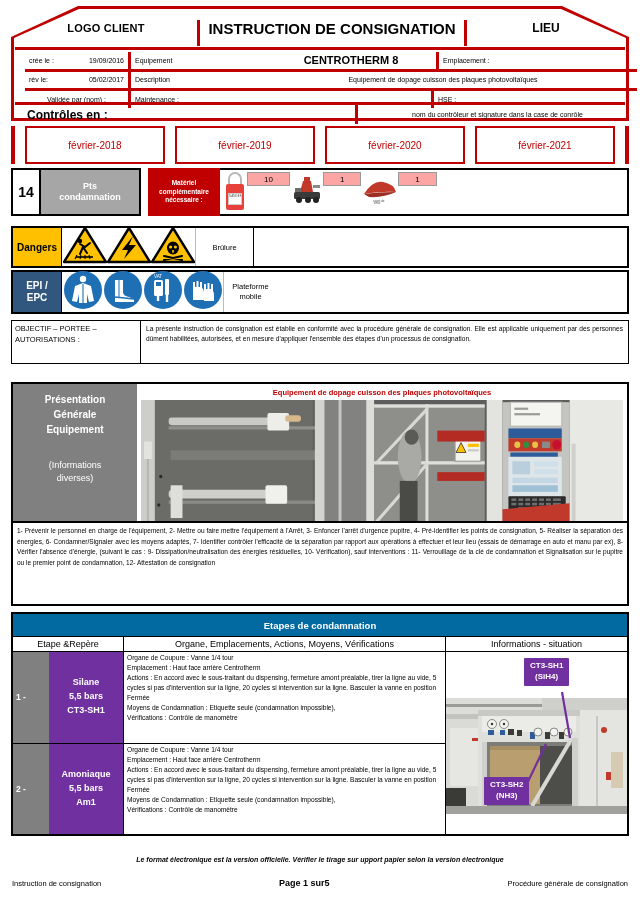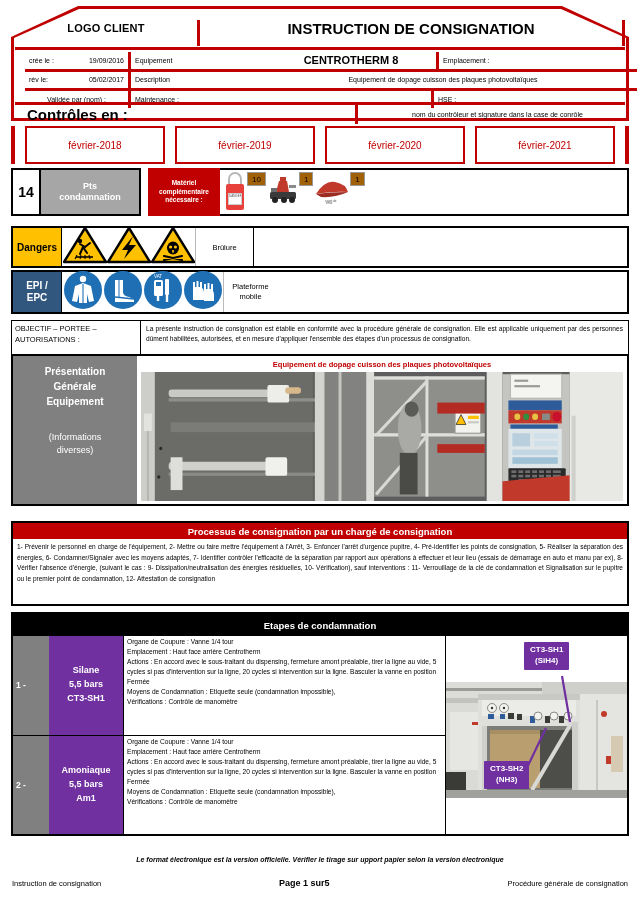--- a/index.html
+++ b/index.html
@@ -53,21 +53,21 @@
   }
   .meta-row { display: flex; height: 16.5px; align-items: stretch; }
   .mcell { display: flex; align-items: center; padding: 0 4px; font-size: 7px; }
   .vline { width: 3px; background: #C00000; }
   .hline { height: 3px; background: #C00000; width: 100%; }
 
   .ctrl-row {
     position: absolute; left: 14px; top: 99px; width: 612px; height: 19px;
     display: flex; align-items: center;
   }
-  .ctrl-left { width: 330px; font-size: 15px; font-weight: bold; padding-left: 2px; }
+  .ctrl-left { width: 330px; font-size: 12px; font-weight: bold; padding-left: 2px; }
   .ctrl-right { flex: 1; text-align: center; font-size: 7px; }
 
   
   .dates {
     position: absolute; left: 11px; top: 126px; width: 618px; height: 38px;
     display: flex; align-items: stretch; gap: 10px;
   }
   .date-edge { width: 4px; background: #C00000; }
   .date-box {
     flex: 1; border: 2px solid #C00000; background: #fff;
@@ -94,22 +94,22 @@
     width: 72px; margin-left: 7px; background: #C00000; border: 2px solid #C00000;
     display: flex; flex-direction: column; align-items: center; justify-content: center;
     font-size: 6.5px; font-weight: bold; color: #fff; line-height: 1.35; text-align: center;
   }
   .mat-box {
     flex: 1; border: 2px solid #000; border-left: none; background: #fff;
     display: flex; align-items: flex-start; padding: 2px 0 0 4px; gap: 2px;
   }
   .mat-item { display: flex; align-items: flex-start; }
   .mat-count {
-    border: 1px solid #9a9a9a; background: #a16207; font-size: 8px;
-    padding: 0 4px; margin-left: 1px; line-height: 13px; height: 14px;
+    border: 1px solid #9a9a9a; background: #fca5a5; font-size: 8px;
+    padding: 0 16px; margin-left: 1px; line-height: 13px; height: 14px;
   }
 
   
   .lock-ico { width: 22px; height: 40px; position: relative; }
   .lock-sh {
     position: absolute; left: 4px; top: 0; width: 14px; height: 14px;
     border: 2.6px solid #b8b8b8; border-bottom: none;
     border-radius: 8px 8px 0 0;
   }
   .lock-body {
@@ -168,21 +168,21 @@
   .obj-lbl {
     width: 128px; font-size: 7.5px; padding: 3px 3px 0 3px; line-height: 1.45; color: #000;
   }
   .obj-txt {
     flex: 1; border-left: 1px solid #000; font-size: 6.6px; padding: 3px 5px;
     line-height: 1.55; text-align: justify; color: #000;
   }
 
   
   .presentation {
-    position: absolute; left: 11px; top: 354px; width: 618px; height: 152px;
+    position: absolute; left: 11px; top: 382px; width: 618px; height: 152px;
     border: 2px solid #000; display: flex; align-items: stretch; background: #fff;
   }
   .pres-lbl {
     width: 124px; background: #808080; color: #fff;
     display: flex; flex-direction: column; align-items: center; justify-content: flex-start;
     padding-top: 8px; font-size: 10px; font-weight: bold; line-height: 1.5;
   }
   .pres-sub { font-weight: normal; font-size: 9px; margin-top: 22px; text-align: center; line-height: 1.4;}
   .pres-body { flex: 1; display: flex; flex-direction: column; }
   .pres-cap {
@@ -203,21 +203,21 @@
   .proc-txt {
     padding: 3px 4px; font-size: 6.5px; line-height: 1.62; text-align: justify; color: #000;
   }
 
   
   .etapes {
     position: absolute; left: 11px; top: 612px; width: 618px; height: 224px;
     border: 2px solid #000; background: #fff; display: flex; flex-direction: column;
   }
   .et-hd {
-    height: 22px; background: #000000; color: #fff; font-size: 9.5px; font-weight: bold;
+    height: 22px; background: #0369a1; color: #fff; font-size: 9.5px; font-weight: bold;
     display: flex; align-items: center; justify-content: center;
   }
   .et-cols { display: flex; height: 16px; border-top: 1px solid #000; border-bottom: 1px solid #000; }
   .et-c1 { width: 110px; display: flex; align-items: center; justify-content: center; font-size: 9px; }
   .et-c2 { flex: 1; border-left: 1px solid #000; display: flex; align-items: center; justify-content: center; font-size: 9px; }
   .et-c3 { width: 182px; border-left: 1px solid #000; display: flex; align-items: center; justify-content: center; font-size: 9px; }
 
   .et-body { flex: 1; display: flex; }
   .et-left { width: 110px; display: flex; flex-direction: column; }
   .et-mid { flex: 1; border-left: 1px solid #000; display: flex; flex-direction: column; }
@@ -265,20 +265,21 @@
 
   <div class="banner-wrap">
     <div class="banner-shape"></div>
     <div class="banner-inner"></div>
 
     <div class="hdr-title-row">
       <div class="hdr-cell-logo">LOGO CLIENT</div>
       <div class="hdr-sep"></div>
       <div class="hdr-cell-main">INSTRUCTION DE CONSIGNATION</div>
       <div class="hdr-sep"></div>
+      <div class="hdr-cell-lieu">LIEU</div>
     </div>
 
     <div class="hdr-rule" style="left:4px; top:41px; width:610px; height:3px;"></div>
 
     <div class="meta">
       <div class="meta-row">
         <div class="mcell" style="width:50px;">crée le :</div>
         <div class="mcell" style="width:53px; justify-content:flex-end;">19/09/2016</div>
         <div class="vline"></div>
         <div class="mcell" style="width:135px;">Equipement</div>
@@ -559,26 +560,30 @@
           </g>
           <path d="M366 100 L440 94 L440 118 L366 118 Z" fill="#C0392B"></path>
           <rect x="434" y="0" width="54" height="118" fill="#e8e8e4"></rect>
           <rect x="436" y="40" width="4" height="78" fill="#cfcfcb"></rect>
         </svg>
       </div>
     </div>
   </div>
 
   <div class="processus">
-    <div class="proc-hd">Processus de consignation par un chargé de consignation</div>
     <div class="proc-txt">1- Prévenir le personnel en charge de l'équipement, 2- Mettre ou faire mettre l'équipement à l'Arrêt, 3- Enfoncer l'arrêt d'urgence pupitre, 4- Pré-identifier les points de consignation, 5- Réaliser la séparation des énergies, 6- Condamner/Signaler avec les moyens adaptés, 7- Identifier contrôler l'efficacité de la séparation par rapport aux opérations à effectuer et leur lieu (essais de démarrage en auto et manu par ex), 8- Vérifier l'absence d'énergie, (suivant le cas : 9- Dissipation/neutralisation des énergies résiduelles, 10- Vérification), sauf interventions : 11- Verrouillage de la clé de condamnation et Signalisation sur le pupitre ou le premier point de condamnation, 12- Attestation de consignation</div>
   </div>
 
   <div class="etapes">
     <div class="et-hd">Etapes de condamnation</div>
+    <div class="et-cols">
+      <div class="et-c1">Etape &amp;Repère</div>
+      <div class="et-c2">Organe, Emplacements, Actions, Moyens, Vérifications</div>
+      <div class="et-c3">Informations - situation</div>
+    </div>
 
     <div class="et-body">
 
       <div class="et-left">
         <div class="rowL">
           <div class="step">1 -</div>
           <div class="rep">
             <span>Silane</span>
             <span>5,5 bars</span>
             <span>CT3-SH1</span>

